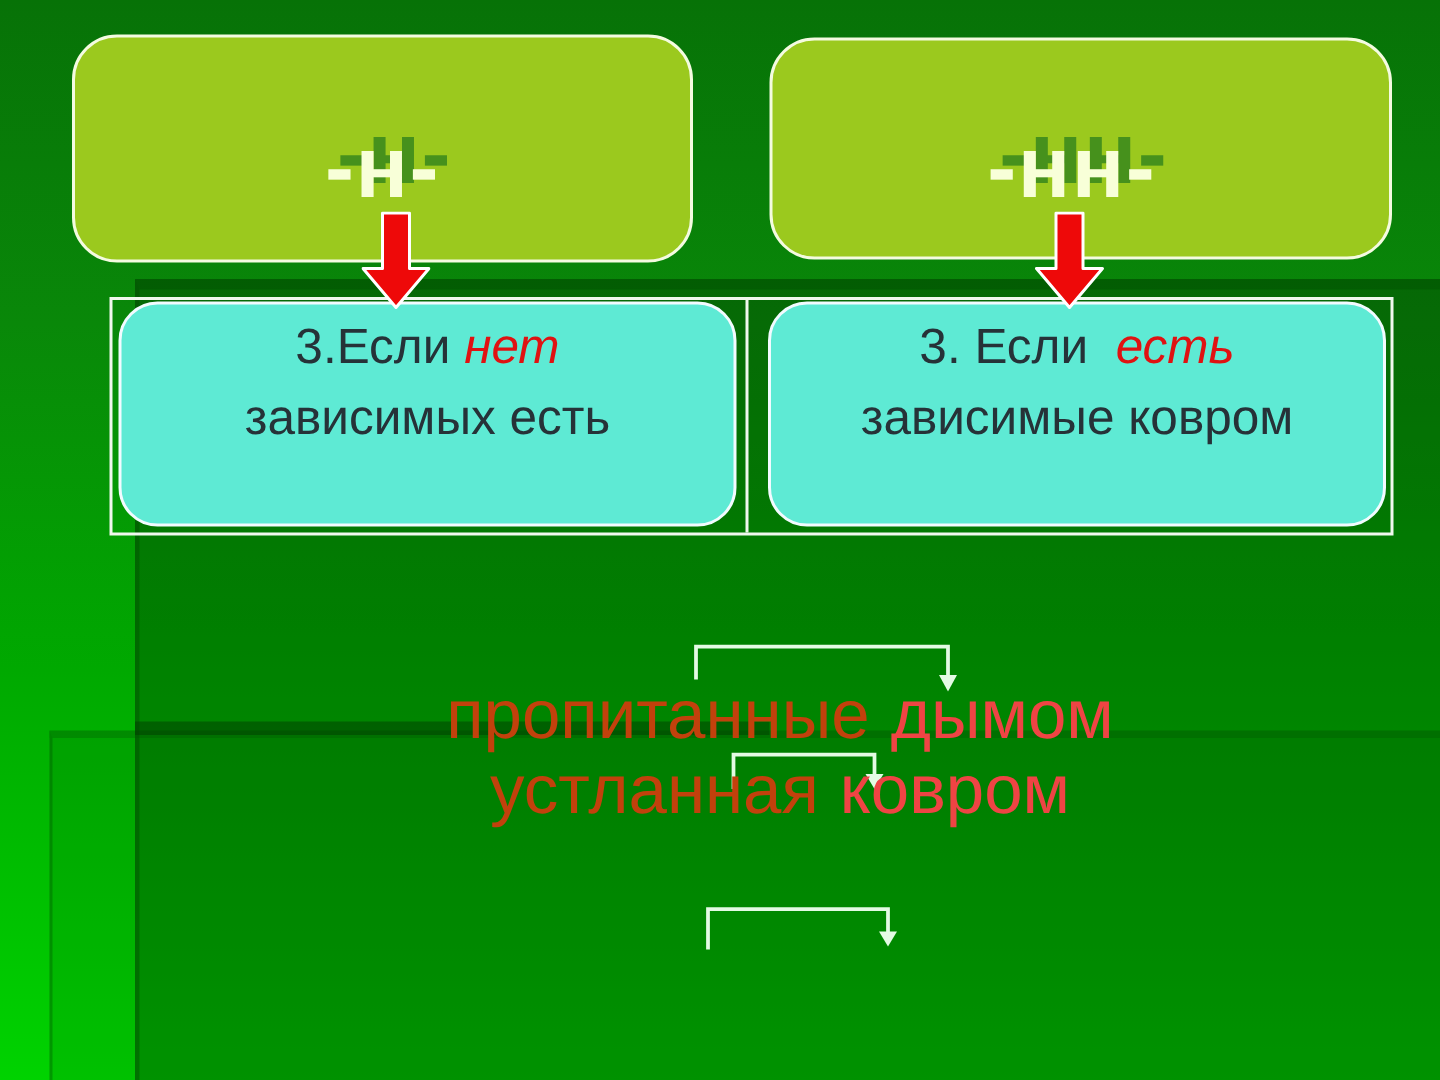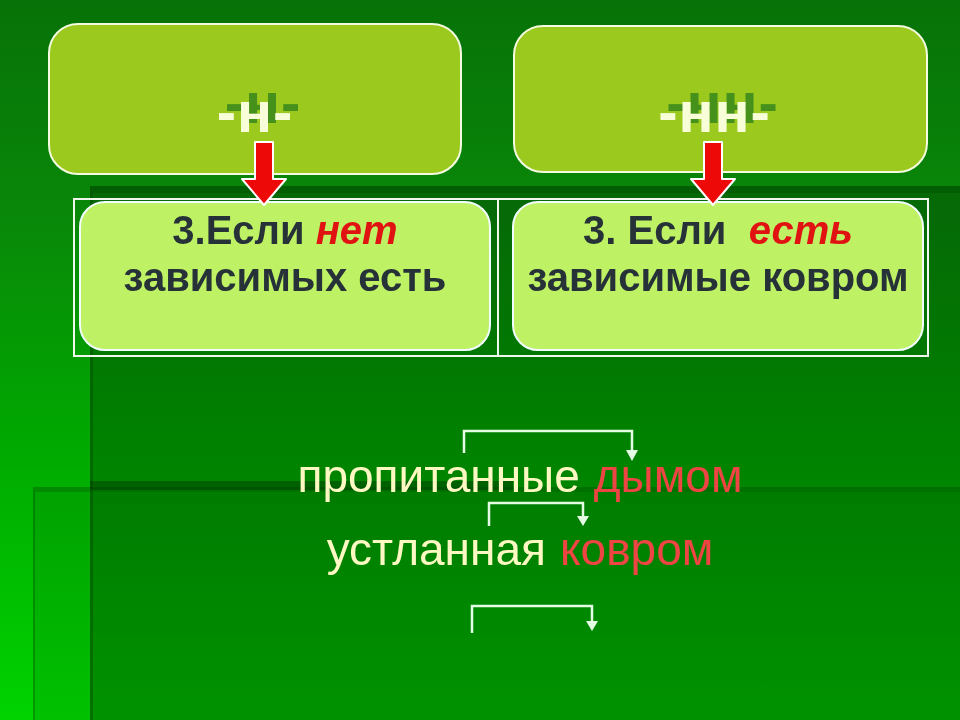--- a/index.html
+++ b/index.html
@@ -30,36 +30,36 @@
     text-shadow:8px -9px 0 #46911c;transform:translateY(12px);}
   .header-box-2 .header-text{transform:translate(-22px,12px);}
   
   .arrow{position:absolute;width:46px;height:66px;z-index:5;}
   .arrow-1{left:241px;top:141px;}
   .arrow-2{left:690px;top:141px;}
   
   .rules-frame{position:absolute;left:73px;top:198px;width:856px;height:159px;
     border:2px solid #f0f8ee;box-sizing:border-box;z-index:2;}
   .frame-divider{position:absolute;left:422px;top:0;bottom:0;width:2px;background:#f0f8ee;}
-  .rule-box{position:absolute;z-index:3;background:#bef264;border:2px solid #f2fbff;
+  .rule-box{position:absolute;z-index:3;background:#5eead4;border:2px solid #f2fbff;
     border-radius:26px;box-sizing:border-box;
-    text-align:center;color:#263238;font-size:40px;line-height:47px;padding-top:4px;font-weight:bold;}
+    text-align:center;color:#263238;font-size:33px;line-height:47px;padding-top:4px;}
   .rule-box-1{left:79px;top:201px;width:412px;height:150px;}
   .rule-box-2{left:512px;top:201px;width:412px;height:150px;}
   .rule-line1{white-space:pre;}
   .kw{color:#e01212;font-style:italic;}
   
   .brackets{position:absolute;left:0;top:0;z-index:1;}
   
   .example{position:absolute;left:80px;width:880px;text-align:center;
     font-size:46px;line-height:48px;z-index:3;}
   .example-1{top:452px;}
-  .example-2{top:525px;}
+  .example-2{top:502px;}
   .example-3{top:648px;}
-  .word-red{color:#fef9c3;}
+  .word-red{color:#c2410c;}
   .word-light{color:#ef4444;margin-left:14px;}
   .example-3 .word-light{margin-left:66px;}
 </style>
 </head>
 <body>
 
 <div class="slide">
 
   <div class="bg-base"></div>
   <div class="bg-layerA"></div>

